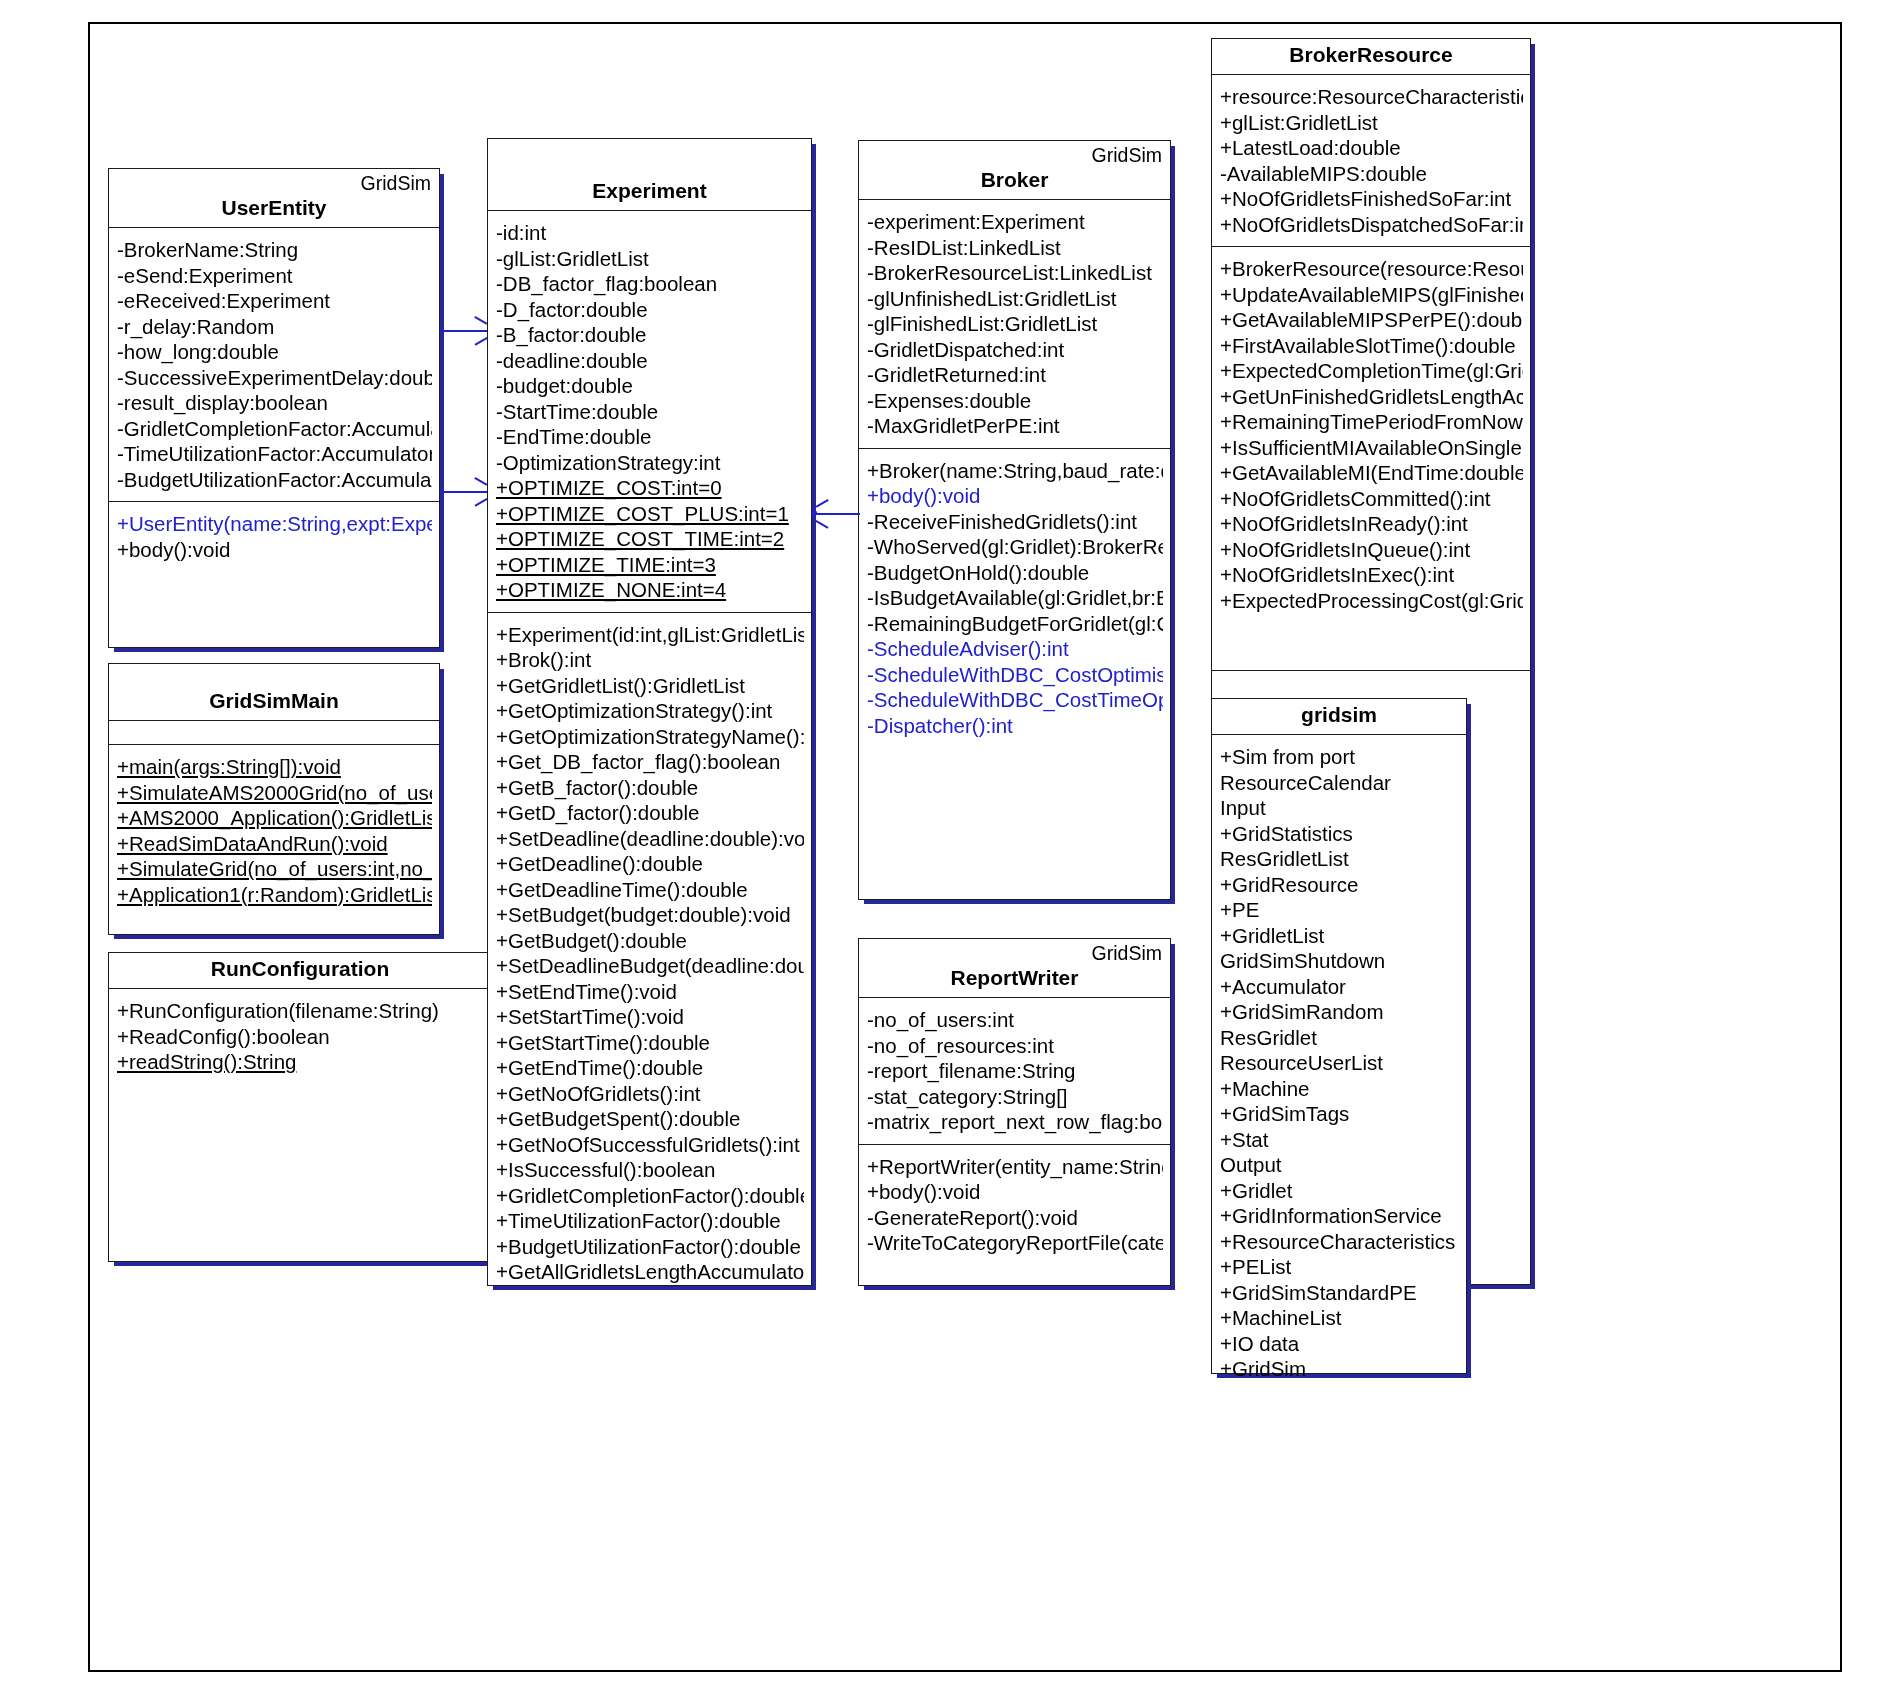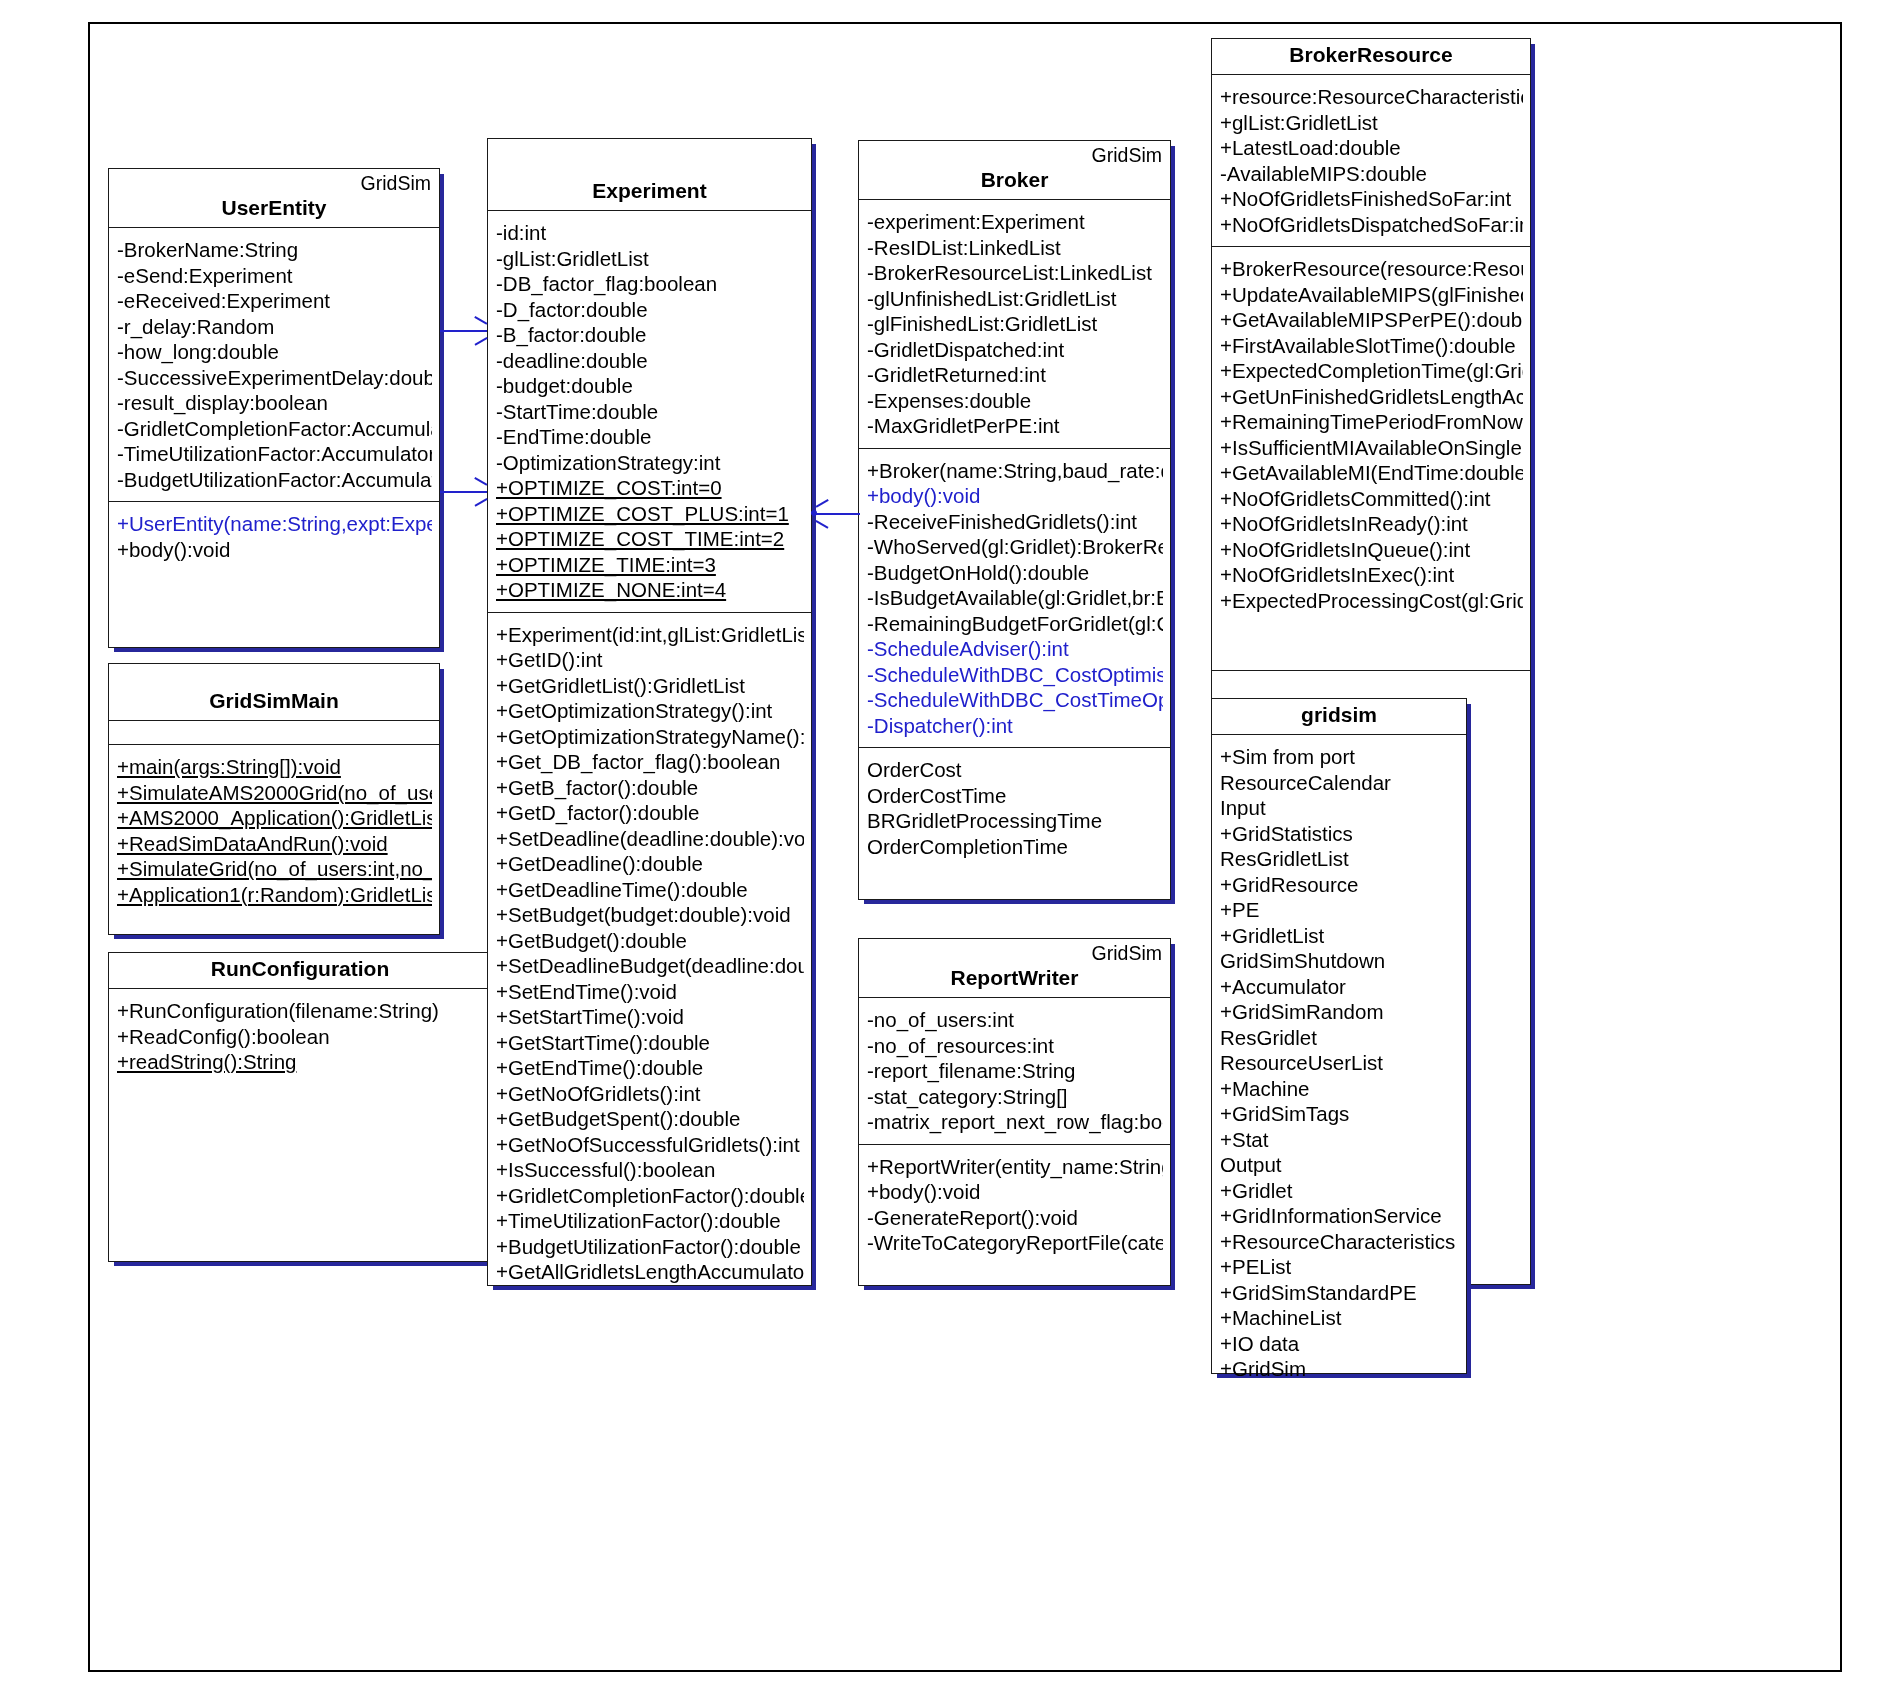--- a/index.html
+++ b/index.html
@@ -178,21 +178,21 @@
         <div class="row">-EndTime:double</div>
         <div class="row">-OptimizationStrategy:int</div>
         <div class="row static">+OPTIMIZE_COST:int=0</div>
         <div class="row static">+OPTIMIZE_COST_PLUS:int=1</div>
         <div class="row static">+OPTIMIZE_COST_TIME:int=2</div>
         <div class="row static">+OPTIMIZE_TIME:int=3</div>
         <div class="row static">+OPTIMIZE_NONE:int=4</div>
       </div>
     <div class="compartment" id="ex-methods">
         <div class="row">+Experiment(id:int,glList:GridletList)</div>
-        <div class="row">+GetID():int</div>
+        <div class="row">+Brok():int</div>
         <div class="row">+GetGridletList():GridletList</div>
         <div class="row">+GetOptimizationStrategy():int</div>
         <div class="row">+GetOptimizationStrategyName():String</div>
         <div class="row">+Get_DB_factor_flag():boolean</div>
         <div class="row">+GetB_factor():double</div>
         <div class="row">+GetD_factor():double</div>
         <div class="row">+SetDeadline(deadline:double):void</div>
         <div class="row">+GetDeadline():double</div>
         <div class="row">+GetDeadlineTime():double</div>
         <div class="row">+SetBudget(budget:double):void</div>
@@ -234,26 +234,20 @@
         <div class="row blue">+body():void</div>
         <div class="row">-ReceiveFinishedGridlets():int</div>
         <div class="row">-WhoServed(gl:Gridlet):BrokerResou</div>
         <div class="row">-BudgetOnHold():double</div>
         <div class="row">-IsBudgetAvailable(gl:Gridlet,br:Brok</div>
         <div class="row">-RemainingBudgetForGridlet(gl:Gridl</div>
         <div class="row blue">-ScheduleAdviser():int</div>
         <div class="row blue">-ScheduleWithDBC_CostOptimisation</div>
         <div class="row blue">-ScheduleWithDBC_CostTimeOptimis</div>
         <div class="row blue">-Dispatcher():int</div>
-      </div>
-    <div class="compartment" id="br-notes">
-        <div class="row">OrderCost</div>
-        <div class="row">OrderCostTime</div>
-        <div class="row">BRGridletProcessingTime</div>
-        <div class="row">OrderCompletionTime</div>
       </div>
   </div>
 
   <div class="uml" id="cls-brokerresource" style="left:1211px; top:38px; width:320px; height:675px;">
     <div class="hdr" style="min-height:0;">
       <span class="cname">BrokerResource</span>
     </div>
     <div class="compartment" id="brr-attrs">
         <div class="row">+resource:ResourceCharacteristics</div>
         <div class="row">+glList:GridletList</div>

